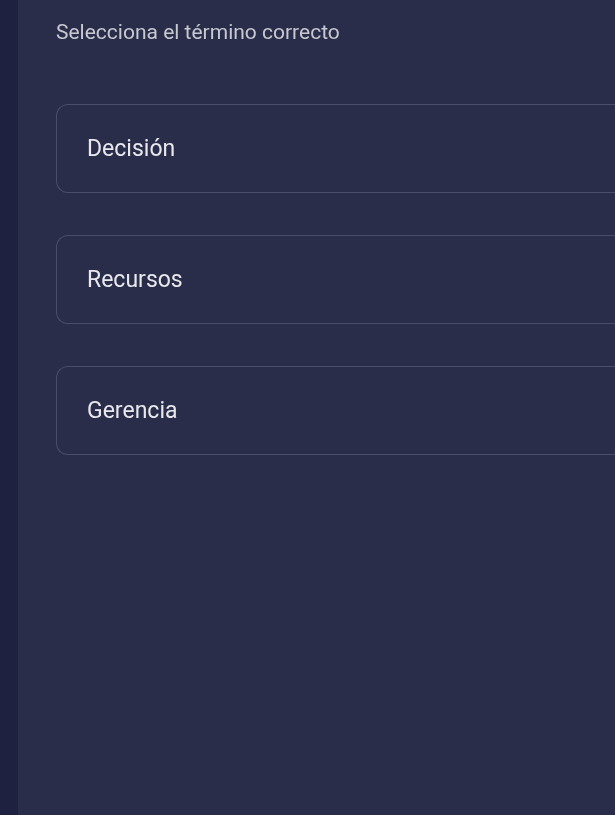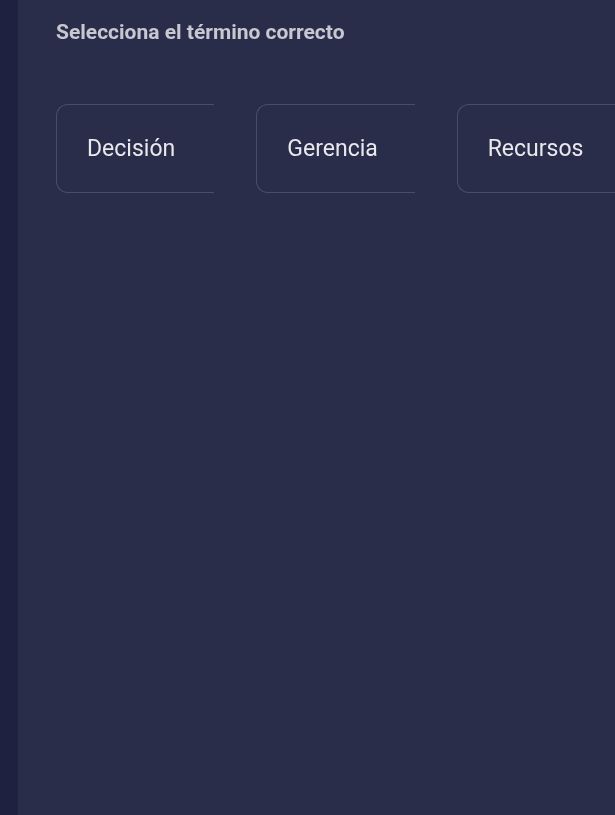--- a/index.html
+++ b/index.html
@@ -32,26 +32,26 @@
       color: #e8e8ed;
       font-size: 25px;
       line-height: 1.5;
       font-weight: 400;
       padding-right: 20px;
       margin-bottom: 110px;
     }
     .instruction-text {
       color: #c8c8d0;
       font-size: 21px;
-      font-weight: 700;
+      font-weight: 400;
       margin-bottom: 60px;
     }
     .options-container {
       display: flex;
-      flex-direction: row;
+      flex-direction: column;
       gap: 42px;
     }
     .option-button {
       background-color: transparent;
       border: 1.5px solid #4a4d6a;
       border-radius: 12px;
       border-right: none;
       border-top-right-radius: 0;
       border-bottom-right-radius: 0;
       padding: 30px 30px;
@@ -68,16 +68,16 @@
 <body>
 
 <div class="left-edge"></div>
 
 <div class="content">
 
   <div class="instruction-text">Selecciona el término correcto</div>
 
   <div class="options-container">
     <button class="option-button">Decisión</button>
+    <button class="option-button">Recursos</button>
     <button class="option-button">Gerencia</button>
-    <button class="option-button">Recursos</button>
   </div>
 </div>
 
 </body></html>

